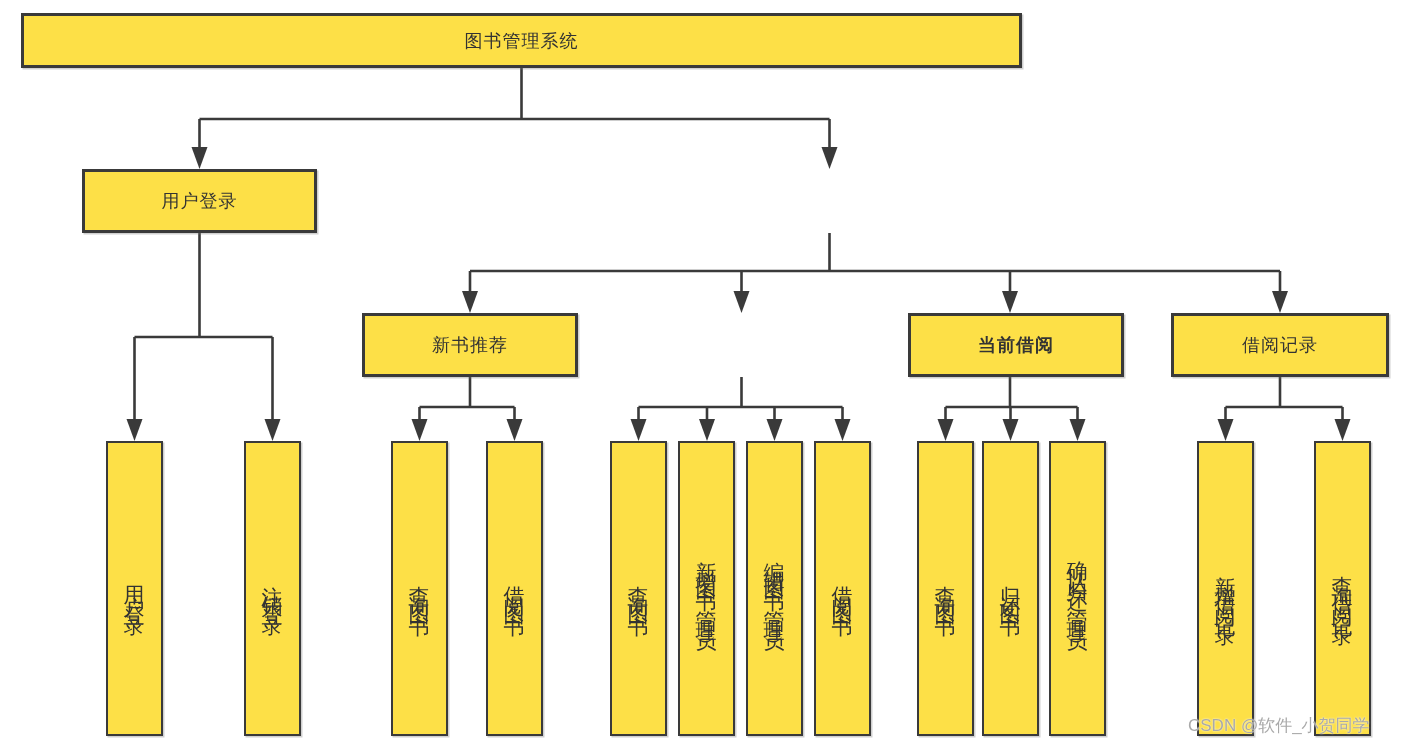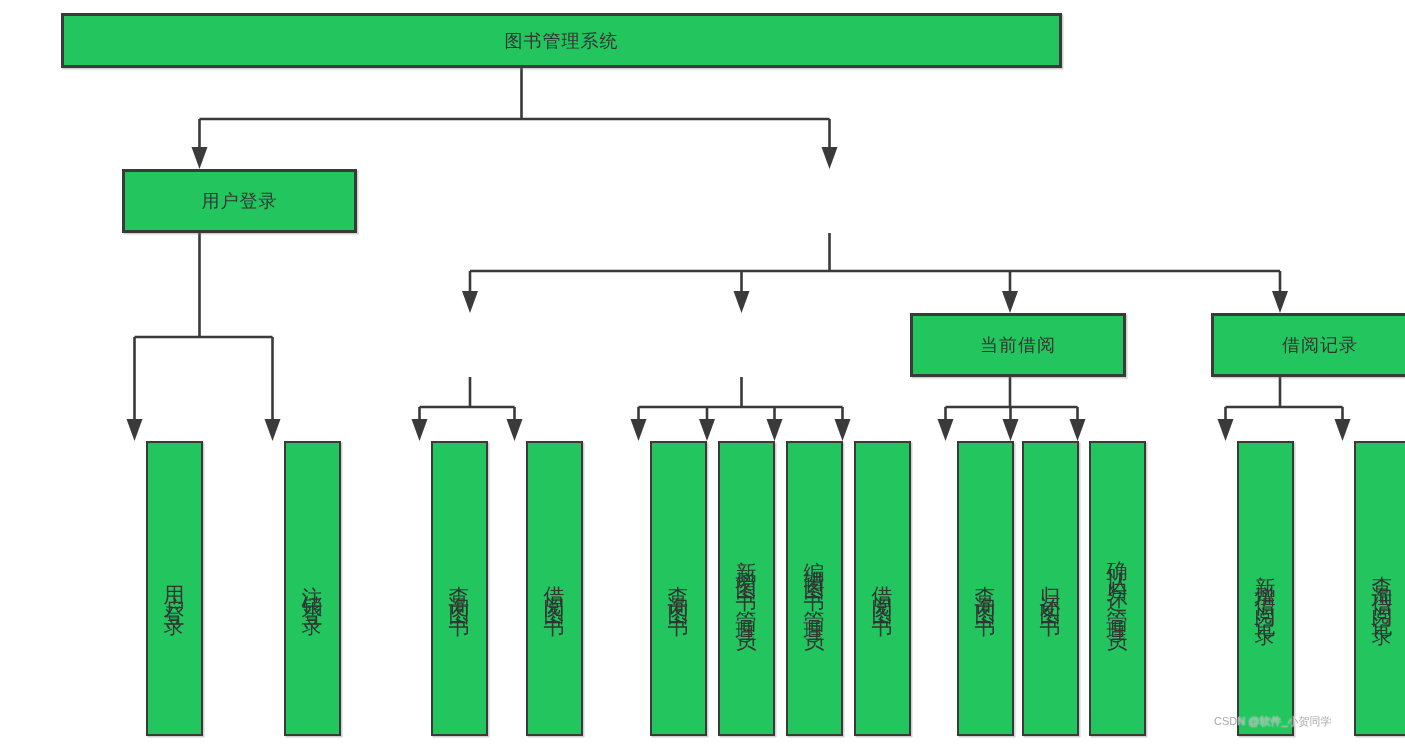--- a/index.html
+++ b/index.html
@@ -25,49 +25,48 @@
     stroke: var(--line, #3a3a3a);
     stroke-width: 2.6;
     fill: none;
   }
   #connectors polygon {
     fill: var(--line, #3a3a3a);
   }
   .node {
     position: absolute;
     box-sizing: border-box;
-    background: #22c55e;
+    background: #fde047;
     border: 3px solid var(--line, #3a3a3a);
     color: var(--text, #333333);
     display: flex;
     align-items: center;
     justify-content: center;
     box-shadow: 1.5px 1.5px 0 rgba(120,120,120,0.35);
-    margin-left: 40px;
   }
   .root, .branch {
     font-size: 18px;
     letter-spacing: 1px;
   }
   .leaf {
     border-width: 2.5px;
     writing-mode: vertical-rl;
     text-orientation: mixed;
     font-size: 21px;
     line-height: 1;
     letter-spacing: 10px;
     top: 441px;
     width: 57px;
     height: 295px;
   }
   .watermark {
     position: absolute;
-    left: 1214px;
+    left: 1188px;
     top: 714px;
-    font-size: 11px;
+    font-size: 17px;
     color: var(--wm, #a9a9a9);
     white-space: nowrap;
     text-shadow: 0 0 2px #ffffff;
   }
 </style>
 </head>
 <body>
 
 <div id="stage">
 
@@ -104,21 +103,22 @@
       <polygon points="1002.5,419 1018.5,419 1010.5,441"></polygon>
       <polygon points="1069.5,419 1085.5,419 1077.5,441"></polygon>
       <polygon points="1217.5,419 1233.5,419 1225.5,441"></polygon>
       <polygon points="1334.5,419 1350.5,419 1342.5,441"></polygon>
     </svg>
 
   <div class="node root" style="left:21px; top:13px; width:1001px; height:55px;">图书管理系统</div>
 
   <div class="node branch" style="left:82px; top:169px; width:235px; height:64px;">用户登录</div>
 
-  <div class="node branch" style="left:870px; top:313px; width:216px; height:64px;">当前借阅</div>
+  <div class="node branch" style="left:362px; top:313px; width:216px; height:64px;">新书推荐</div>
+  <div class="node branch" style="left:908px; top:313px; width:216px; height:64px;font-weight:bold;">当前借阅</div>
   <div class="node branch" style="left:1171px; top:313px; width:218px; height:64px;">借阅记录</div>
 
   <div class="node leaf" style="left:106px;">用户登录</div>
   <div class="node leaf" style="left:244px;">注销登录</div>
   <div class="node leaf" style="left:391px;">查询图书</div>
   <div class="node leaf" style="left:486px;">借阅图书</div>
   <div class="node leaf" style="left:610px;">查询图书</div>
   <div class="node leaf" style="left:678px;">新增图书（管理员）</div>
   <div class="node leaf" style="left:746px;">编辑图书（管理员）</div>
   <div class="node leaf" style="left:814px;">借阅图书</div>

